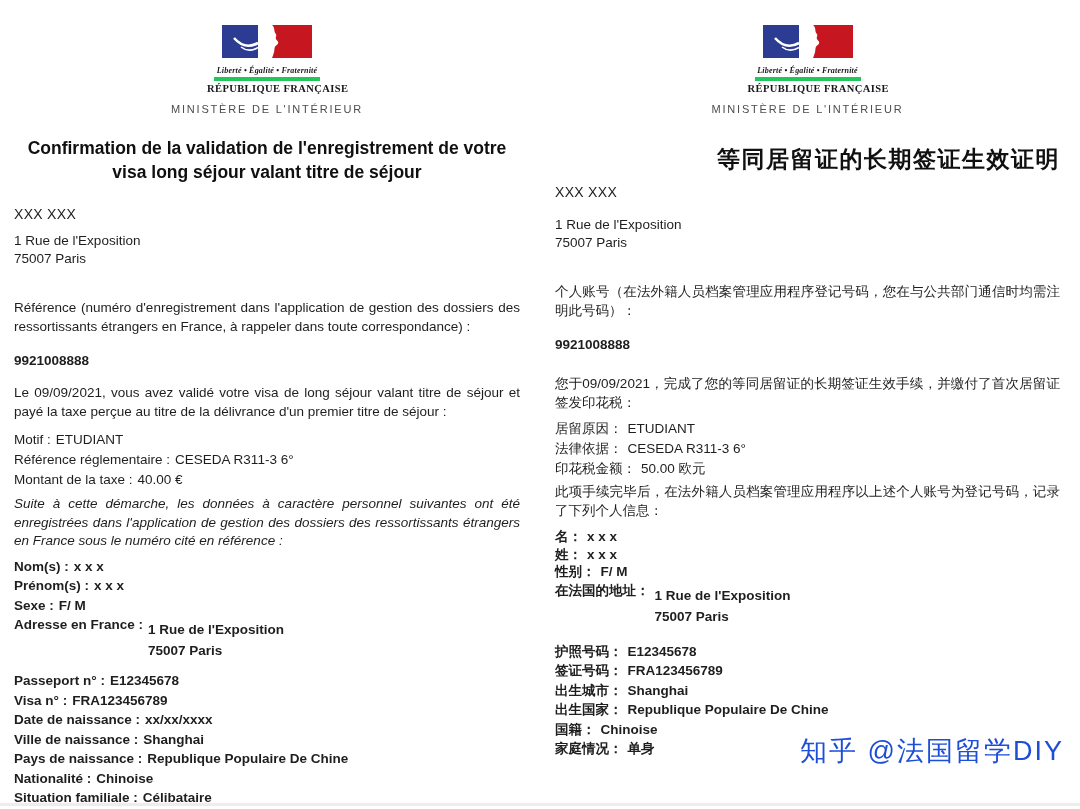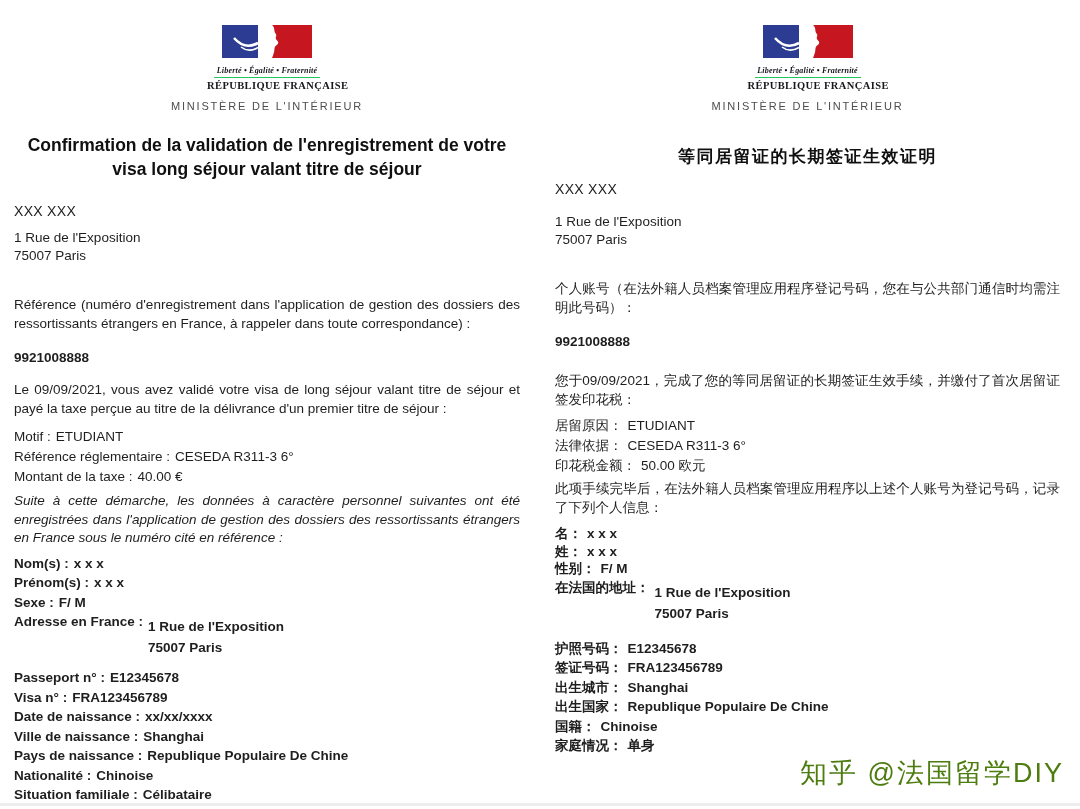--- a/index.html
+++ b/index.html
@@ -14,34 +14,34 @@
 
   
   .gov-header{display:flex;flex-direction:column;align-items:center;margin-top:25px;}
   .logo-box{width:120px;text-align:center;}
   svg.marianne{width:104px;height:38px;display:block;margin:0 auto;}
   .flag-blue{fill:#2B3C92;}
   .flag-red{fill:#C6161F;}
   .motto{
     font-family:"Liberation Serif", serif;font-style:italic;font-weight:bold;
     font-size:8px;letter-spacing:0.2px;color:#17171d;
-    width:106px;margin:3px auto 0 auto;border-bottom:1px solid #22c55e;padding-bottom:2px;
+    width:106px;margin:3px auto 0 auto;border-bottom:4px solid #22c55e;padding-bottom:2px;
   }
   .republic{
     font-family:"Liberation Serif", serif;font-weight:bold;font-size:10.5px;
     letter-spacing:0.4px;color:#17171d;margin-top:2px;white-space:nowrap;
   }
   .ministry{
     font-size:11px;letter-spacing:1.8px;color:#4d4d4d;margin-top:9px;white-space:nowrap;text-align:right;
   }
 
   
   .title{font-weight:bold;text-align:center;color:#101010;}
   .title-fr{font-size:17.5px;line-height:24px;margin-top:21px;}
-  .title-zh{font-size:17px;line-height:25px;margin-top:32px;letter-spacing:1.5px;}
+  .title-zh{font-size:23px;line-height:25px;margin-top:32px;letter-spacing:1.5px;text-align:right;}
 
   
   .name{margin-top:22px;font-size:14px;letter-spacing:0.3px;}
   .name-zh{margin-top:12px;}
   .addr{margin-top:10px;font-size:13.5px;line-height:18px;}
   .addr-zh{margin-top:16px;}
 
   
   .para{font-size:13.5px;line-height:18.5px;text-align:justify;text-align-last:left;}
   .mt-ref-fr{margin-top:31px;}
@@ -67,22 +67,22 @@
   .mt-id-zh .field-row{line-height:17.5px;}
   .mt-pass-zh{margin-top:15px;}
   .mt-pass-zh .field-row{line-height:19.5px;}
 
   .field-addr{display:flex;font-weight:bold;font-size:13.5px;line-height:19px;}
   .field-addr .f-label{margin-right:5px;white-space:nowrap;}
   .addr-lines{padding-top:4px;line-height:21px;}
 
   
   .watermark{
-    position:absolute;right:16px;bottom:18px;
-    font-size:27px;color:#4d7c0f;letter-spacing:2px;white-space:nowrap;
+    position:absolute;right:16px;bottom:40px;
+    font-size:27px;color:#1d4ed8;letter-spacing:2px;white-space:nowrap;
     text-shadow:1px 1px 0 #ffffff;
   }
   .bottom-rule{position:absolute;left:0;right:0;bottom:3px;height:3px;background:#ededed;}
 </style>
 </head>
 <body>
 
 <div class="page">
 
   <div class="doc doc-fr">

